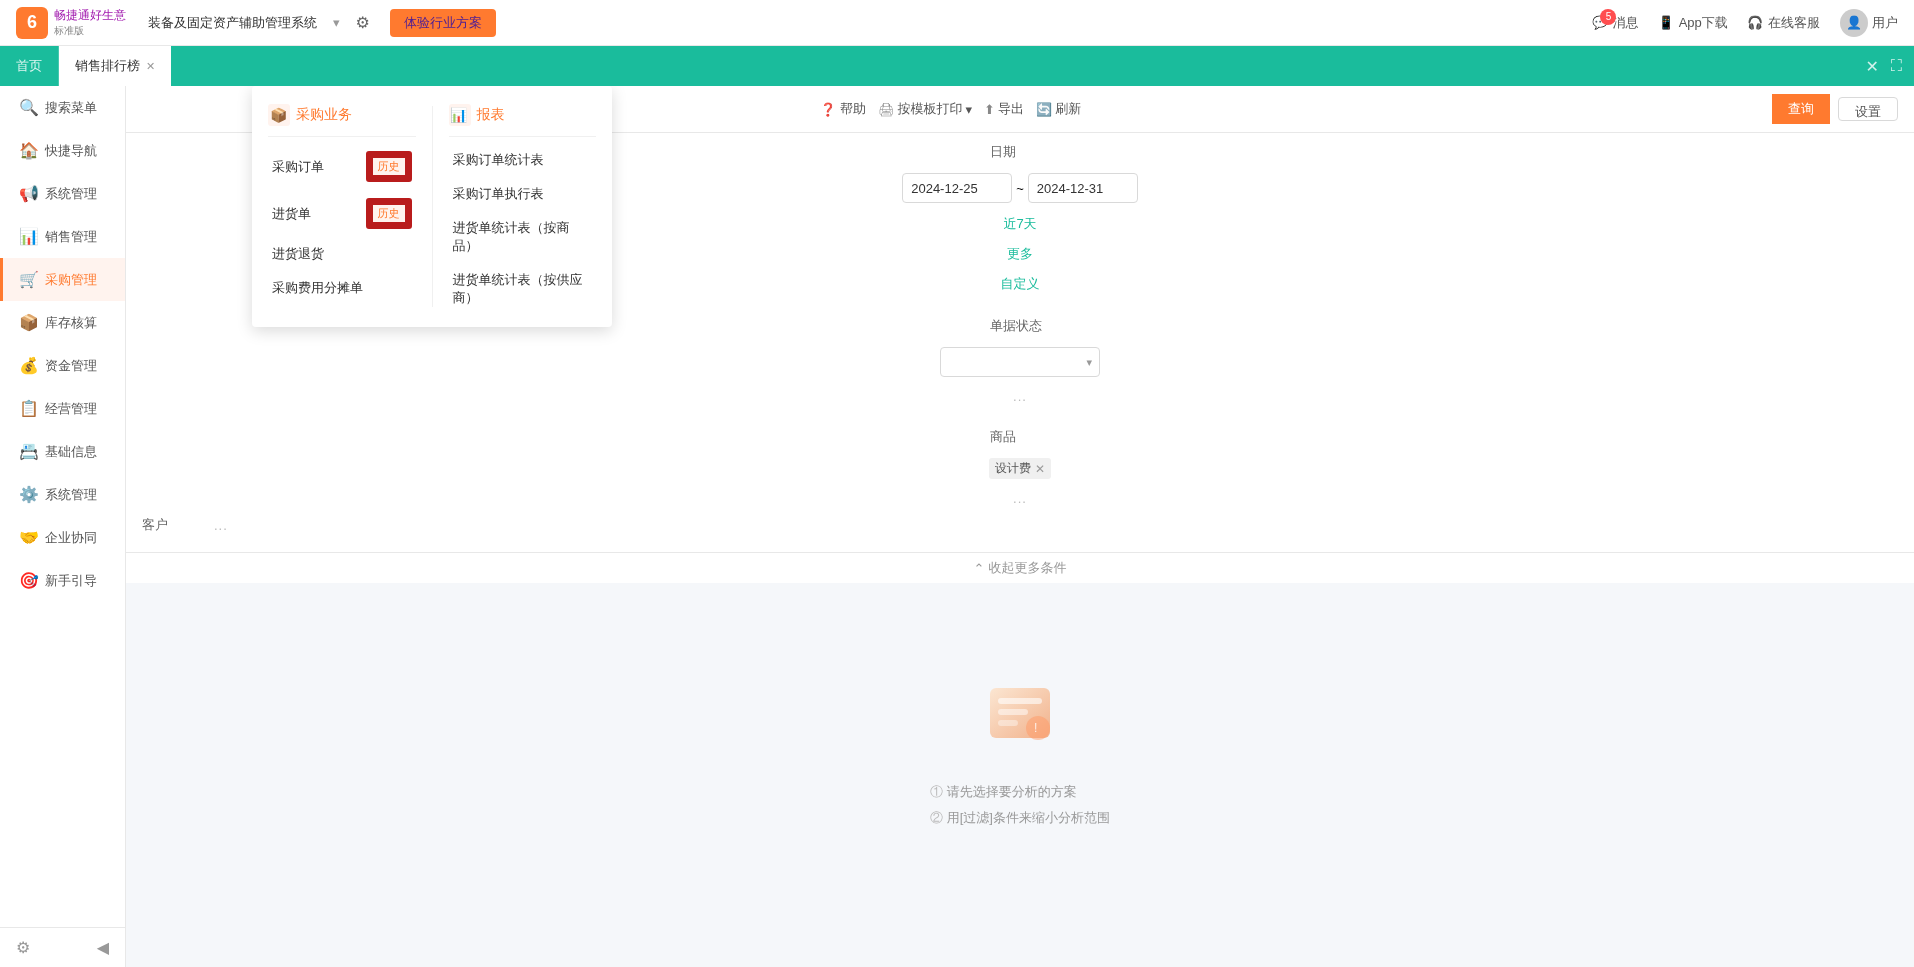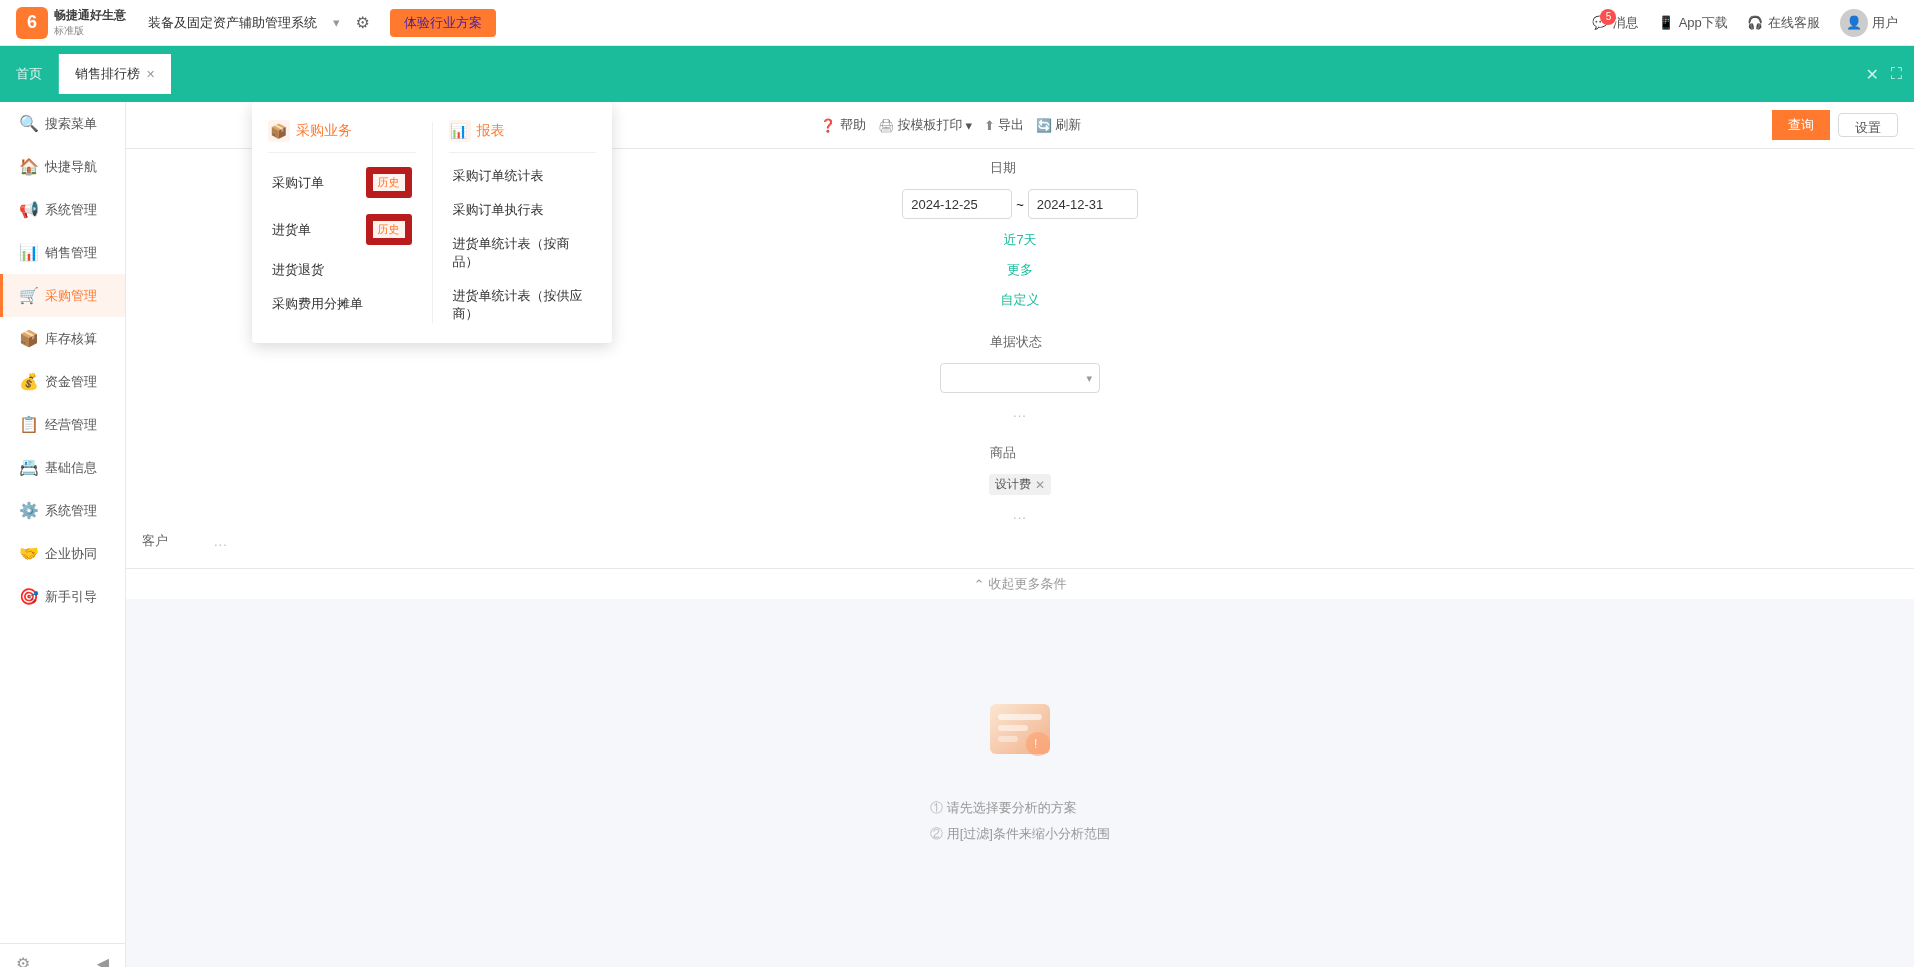--- a/index.html
+++ b/index.html
@@ -36,21 +36,21 @@
       justify-content: center;
       color: white;
       font-size: 18px;
       font-weight: bold;
     }
     .logo-text {
       font-size: 11px;
       color: #333;
       line-height: 1.3;
     }
-    .logo-text .brand { color: #404040; font-size: 12px; font-weight: bold; text-align: center; }
+    .logo-text .brand { color: #a21caf; font-size: 12px; font-weight: normal; text-align: center; }
     .logo-text .sub { color: #888; font-size: 10px; }
     .system-title {
       color: #333;
       font-size: 13px;
     }
     .system-title-arrow {
       color: #999;
       margin-left: 4px;
       cursor: pointer;
     }
@@ -104,21 +104,21 @@
       background: #ccc;
       display: flex;
       align-items: center;
       justify-content: center;
       color: #fff;
       font-size: 13px;
     }
 
     
     .tab-bar {
-      height: 56px;
+      height: 40px;
       background: #1abc9c;
       display: flex;
       align-items: center;
       padding: 0 0 0 0;
     }
     .tab-item {
       height: 40px;
       display: flex;
       align-items: center;
       padding: 0 16px;

